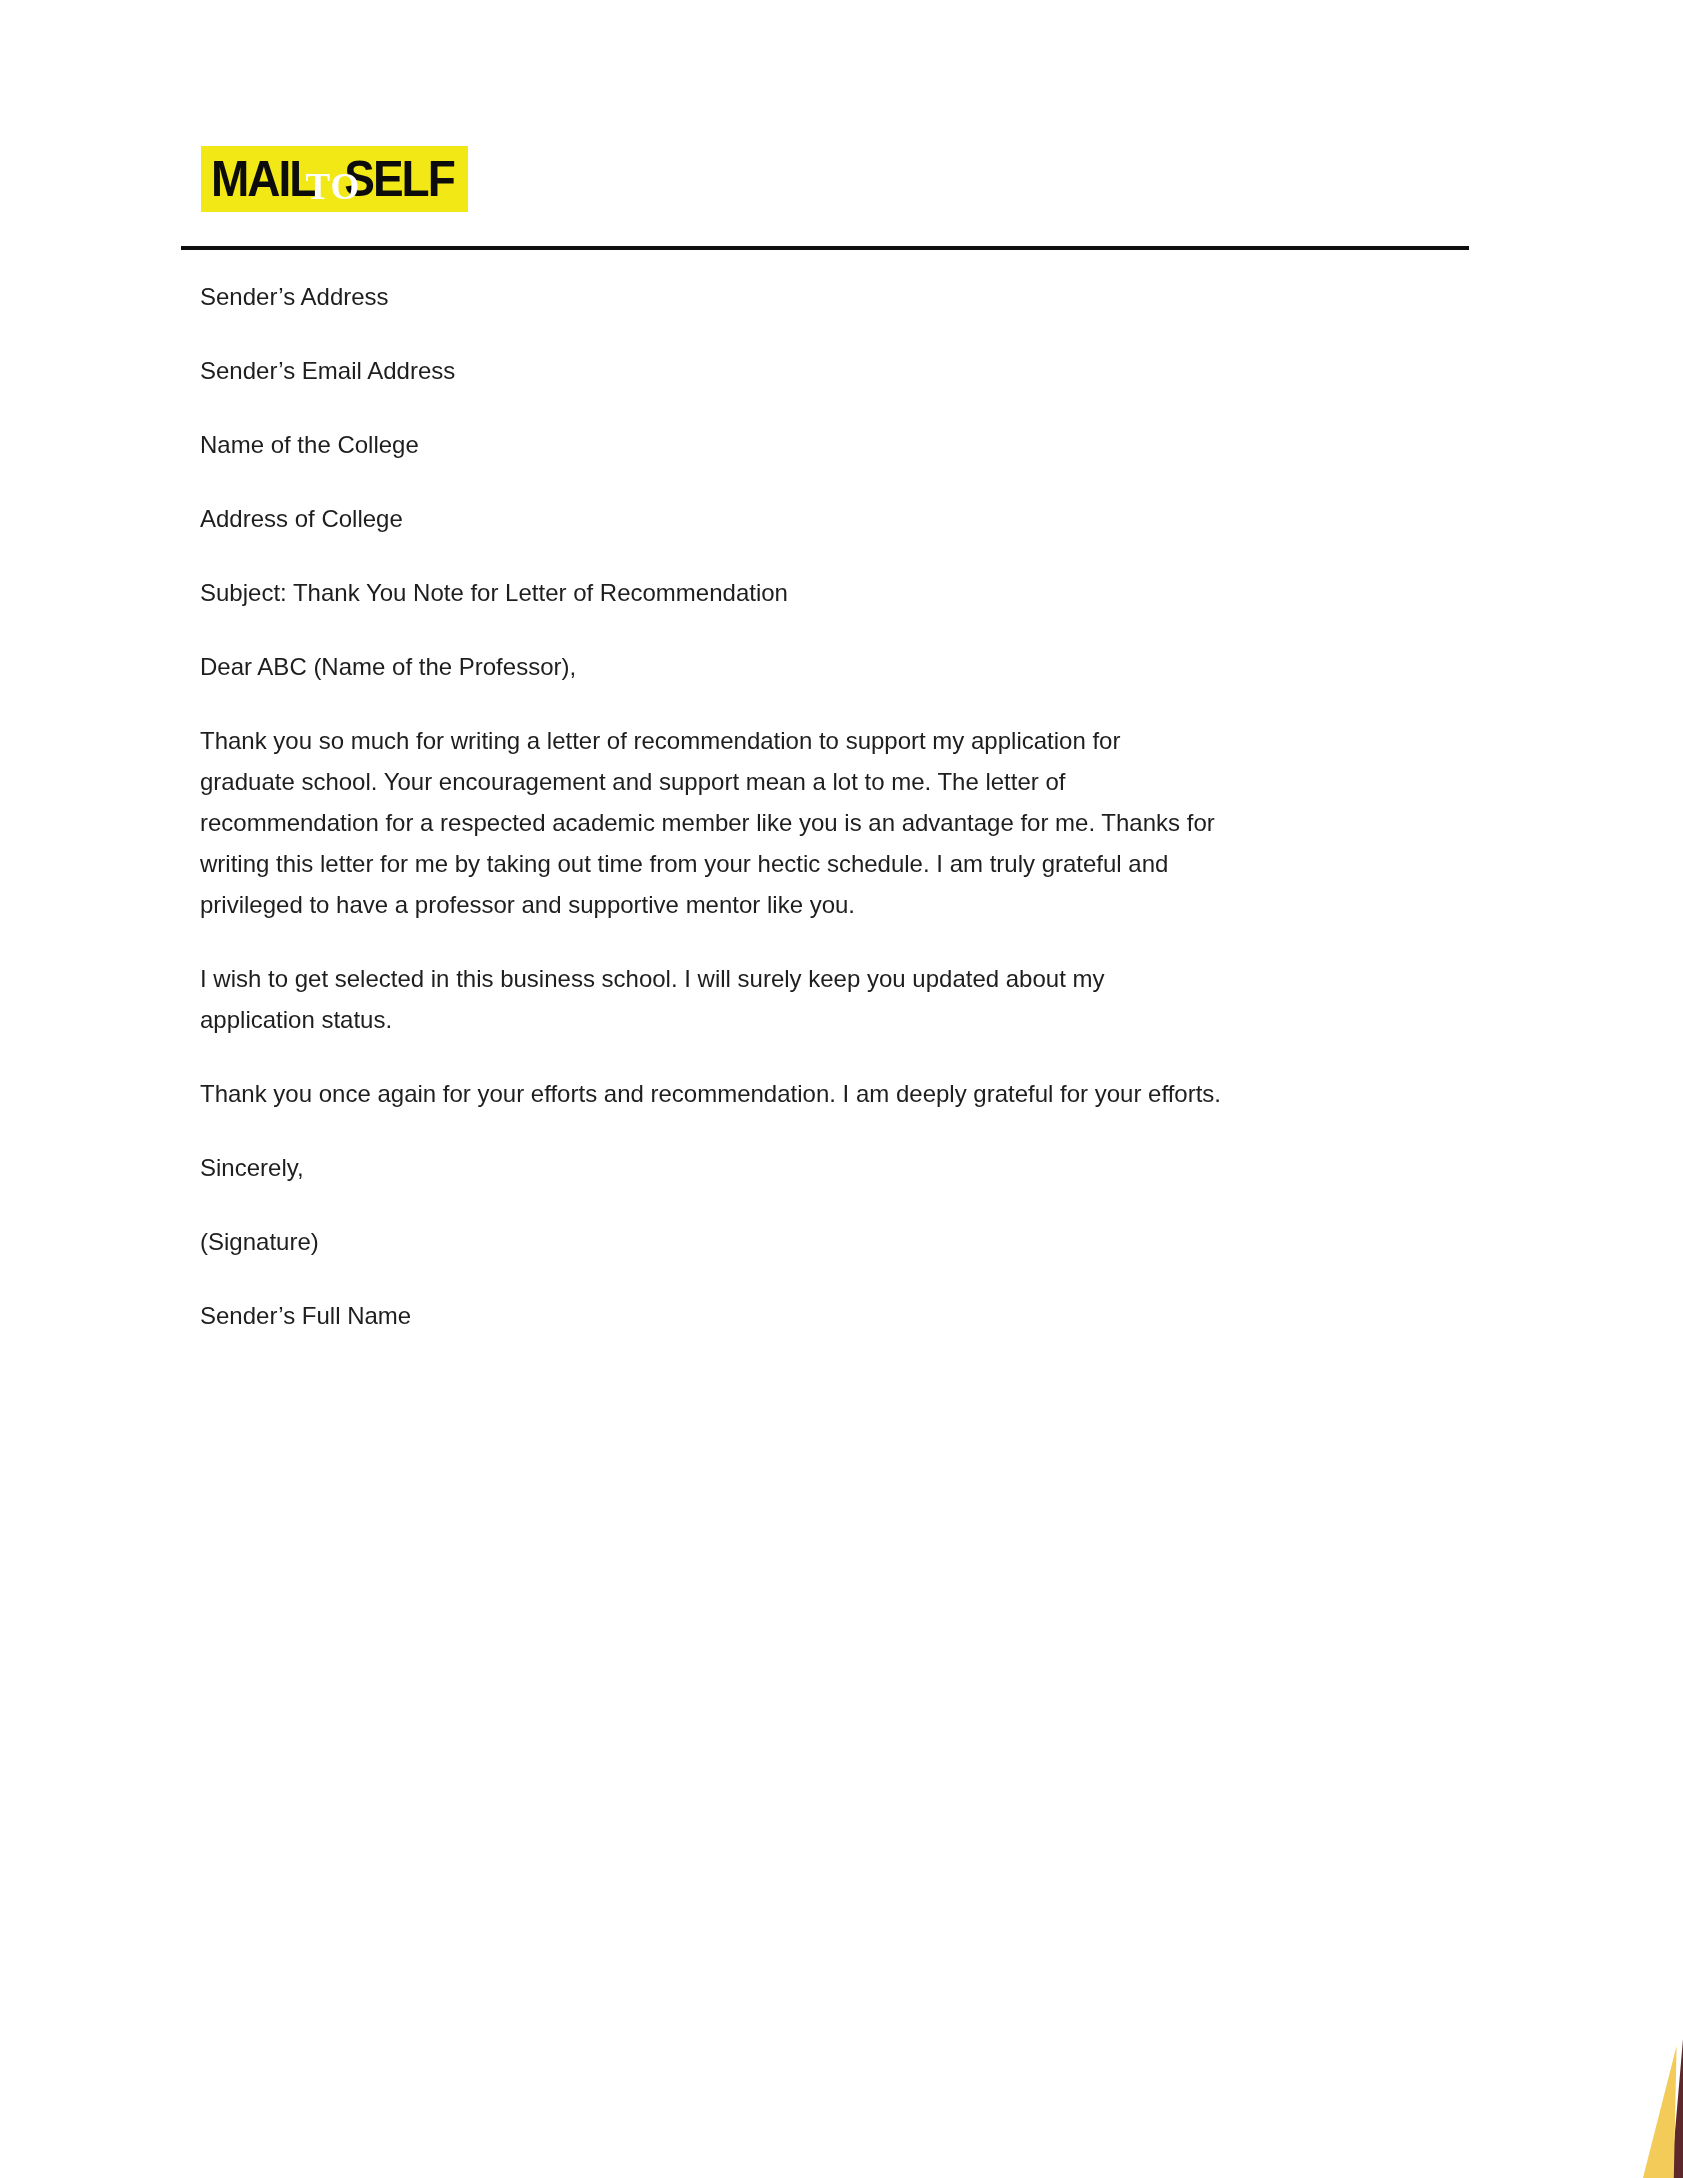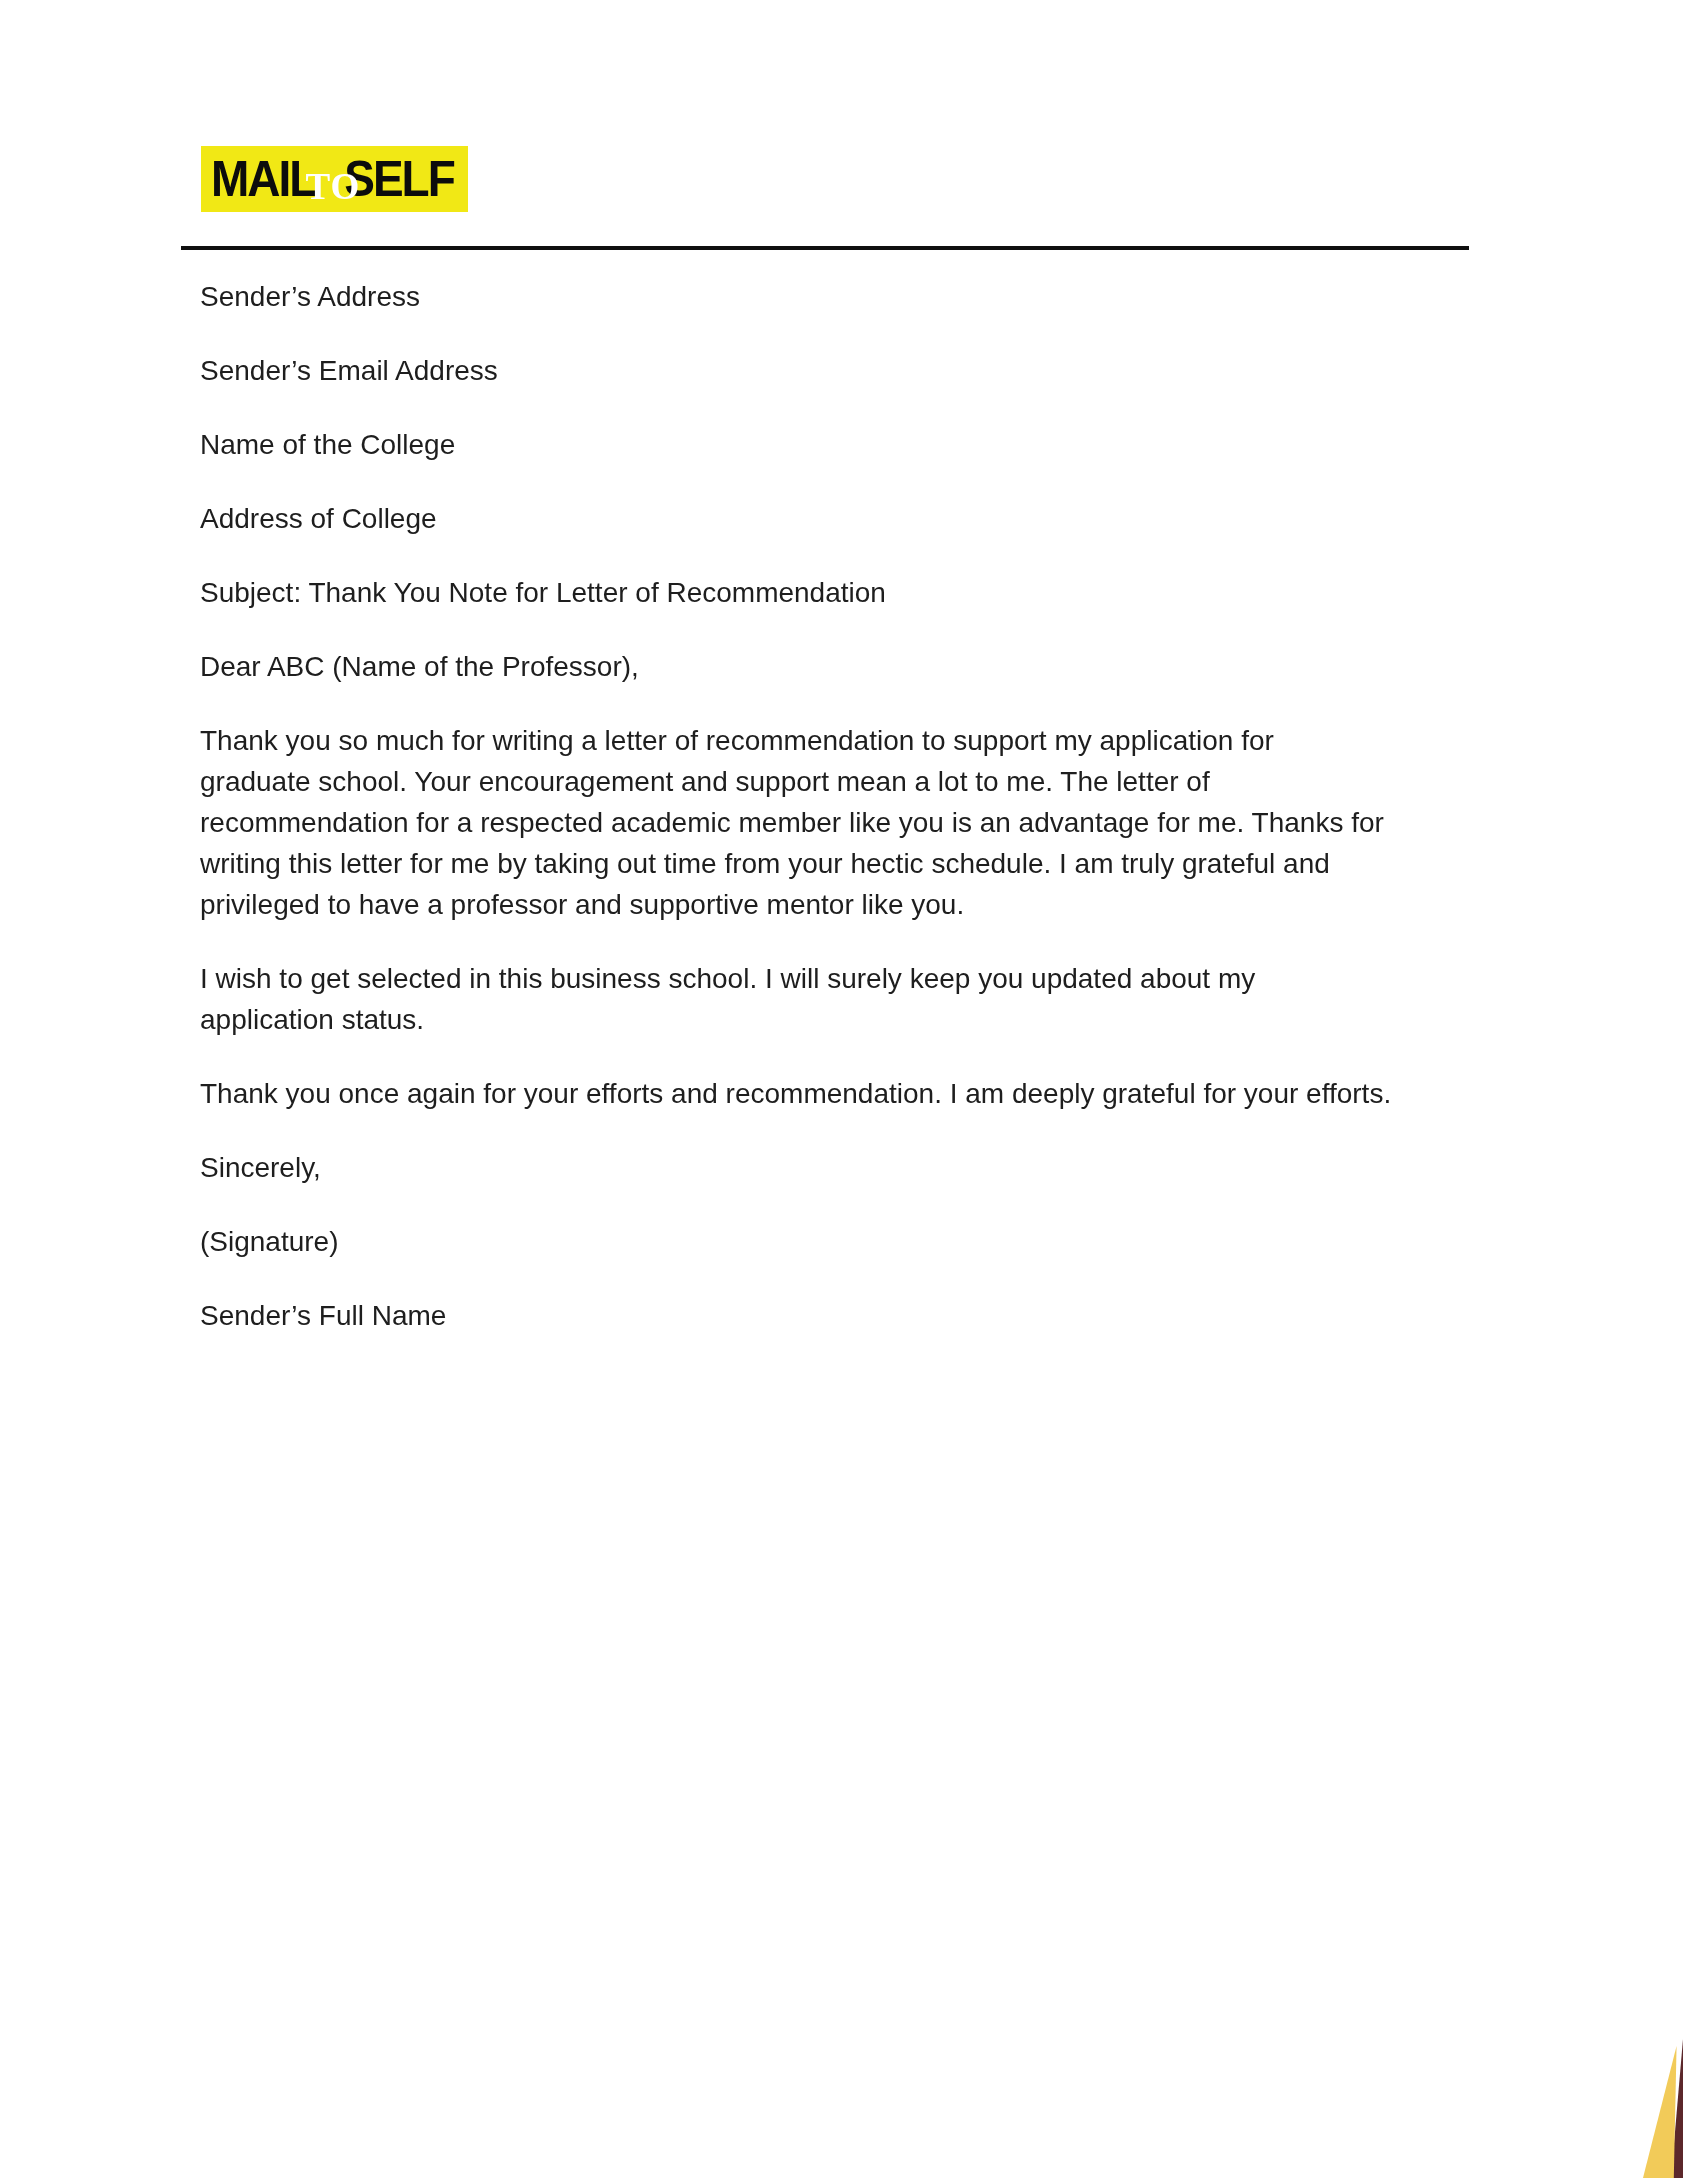--- a/index.html
+++ b/index.html
@@ -60,21 +60,21 @@
 
   
   .letter {
     position: absolute;
     left: 200px;
     top: 276px;
     width: 1317px;
   }
   .letter p {
     margin: 0 0 33px 0;
-    font-size: 28px;
+    font-size: 24px;
     line-height: 41px;
     white-space: pre-line;
   }
 
   
   .corner {
     position: absolute;
     right: 0;
     bottom: 0;
     width: 46px;

